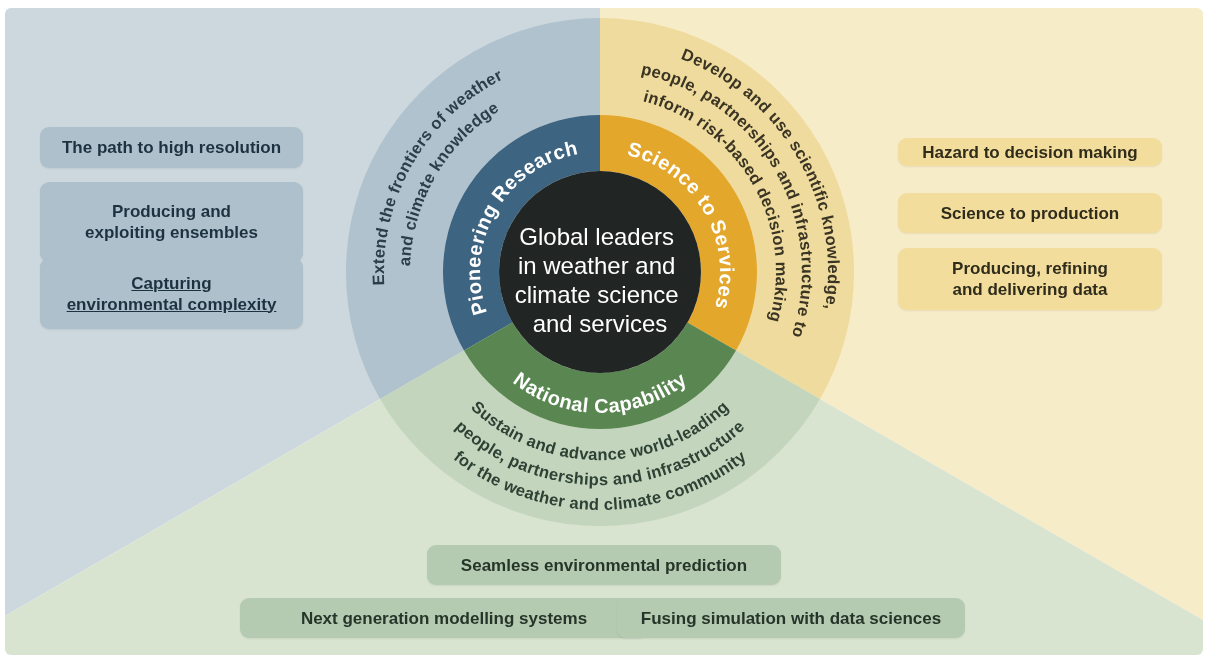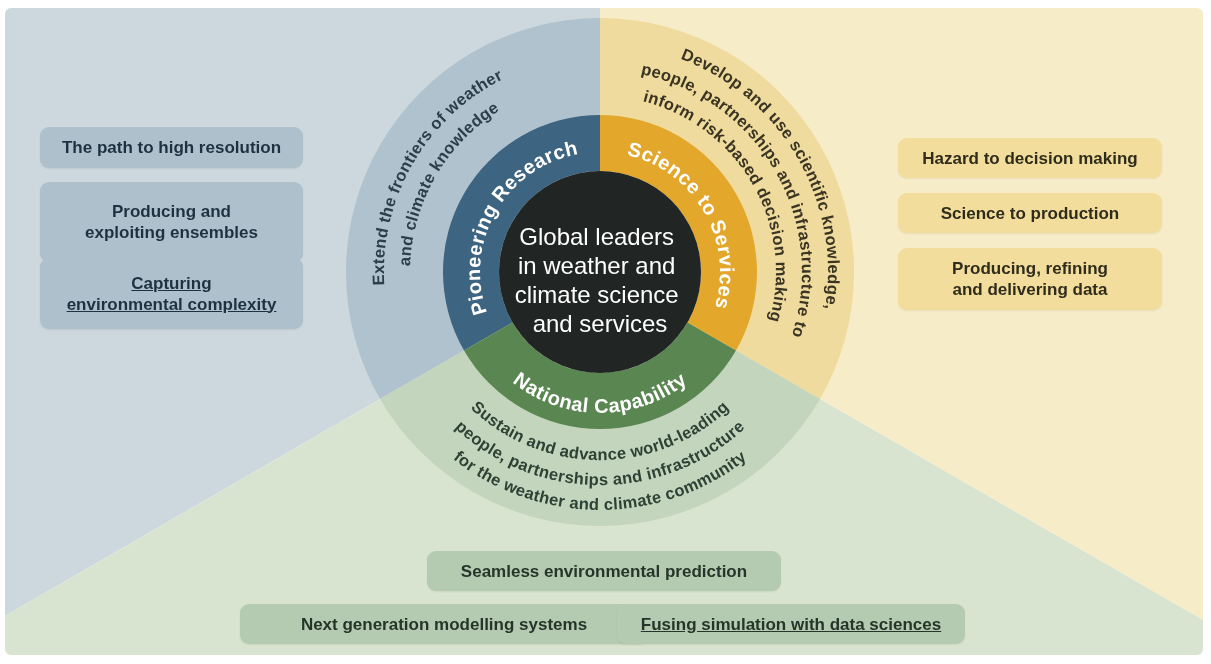--- a/index.html
+++ b/index.html
@@ -5,21 +5,21 @@
   html,body{margin:0;padding:0;background:#ffffff;}
   .stage{position:relative;width:1211px;height:664px;background:#ffffff;overflow:hidden;
          font-family:"Liberation Sans", sans-serif;}
   .diagram-svg{position:absolute;left:0;top:0;}
 
   .pill{position:absolute;display:flex;align-items:center;justify-content:center;
         text-align:center;border-radius:9px;font-weight:700;font-size:17px;line-height:21px;
         white-space:pre-line;box-shadow:0 1px 2px rgba(0,0,0,0.07);}
   .pill-research{background:#aec0cb;color:#1d3240;}
   .pill-services{background:#f2dd9c;color:#2f2c1c;}
-  .pill-capability{background:#b5cbb1;color:#263529;margin-top:6px;}
+  .pill-capability{background:#b5cbb1;color:#263529;}
 
   .arc-text{font-size:16.5px;font-weight:600;letter-spacing:0.3px;}
   .arc-research{fill:#2c3e48;}
   .arc-services{fill:#3a3422;}
   .arc-capability{fill:#2d4235;}
   .seg-label{font-size:20px;font-weight:700;fill:#ffffff;letter-spacing:0.5px;}
   .center-text{font-size:24px;font-weight:400;fill:#ffffff;}
 </style>
 </head>
 <body>
@@ -109,22 +109,22 @@
       </text>
     </g>
   </svg>
 
   <div class="pill pill-research" style="left:40px;top:127px;width:263px;height:41px;">The path to high resolution</div>
   <div class="pill pill-research" style="left:40px;top:182px;width:263px;height:80px;">Producing and
 exploiting ensembles</div>
   <div class="pill pill-research" style="left:40px;top:258px;width:263px;height:71px;text-decoration:underline;">Capturing
 environmental complexity</div>
 
-  <div class="pill pill-services" style="left:898px;top:138px;width:264px;height:40px;border-radius:9px;">Hazard to decision making</div>
+  <div class="pill pill-services" style="left:898px;top:138px;width:264px;height:28px;border-radius:9px;">Hazard to decision making</div>
   <div class="pill pill-services" style="left:898px;top:193px;width:264px;height:40px;">Science to production</div>
   <div class="pill pill-services" style="left:898px;top:248px;width:264px;height:62px;text-align:center;">Producing, refining
 and delivering data</div>
 
   <div class="pill pill-capability" style="left:427px;top:545px;width:354px;height:40px;">Seamless environmental prediction</div>
   <div class="pill pill-capability" style="left:240px;top:598px;width:408px;height:40px;">Next generation modelling systems</div>
-  <div class="pill pill-capability" style="left:617px;top:598px;width:348px;height:40px;text-decoration:underline;">Fusing simulation with data sciences</div>
+  <div class="pill pill-capability" style="left:617px;top:598px;width:348px;height:40px;">Fusing simulation with data sciences</div>
 
 </div>
 
 </body></html>

